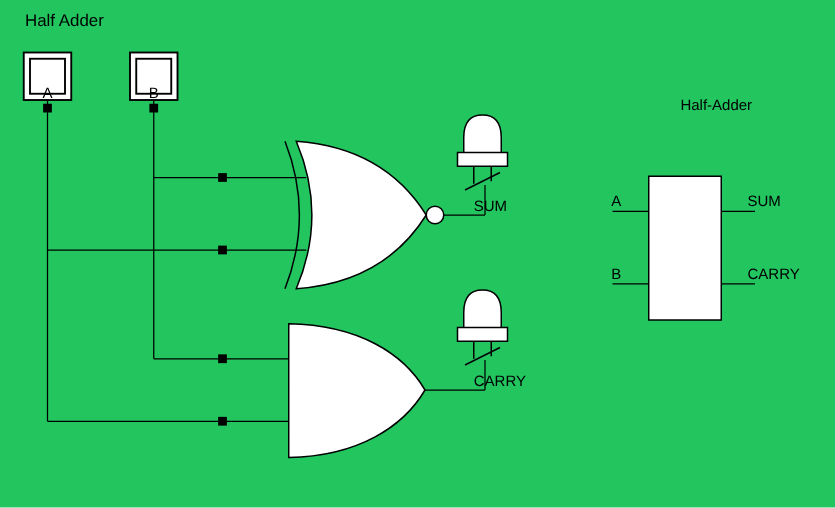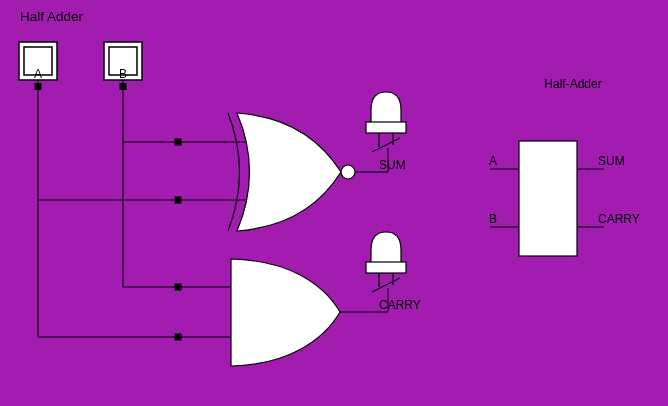--- a/index.html
+++ b/index.html
@@ -4,21 +4,21 @@
 <style>
   html, body {
     margin: 0;
     padding: 0;
     background: #ffffff;
   }
   .canvas {
     position: relative;
     width: 668px;
     height: 406px;
-    background: #a21caf;
+    background: #22c55e;
     overflow: hidden;
   }
   svg {
     display: block;
   }
   svg text {
     font-family: "Liberation Sans", sans-serif;
     fill: #000000;
     font-size: 12px;
   }

